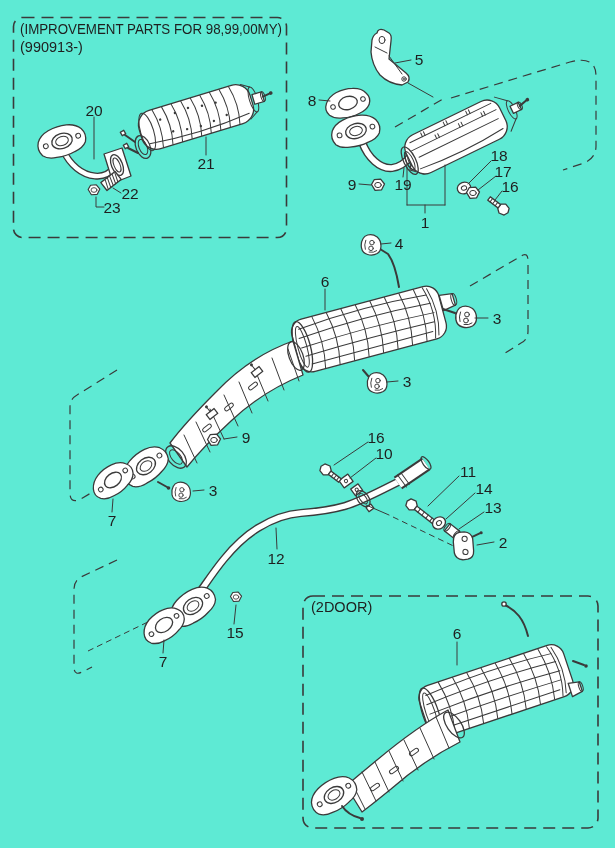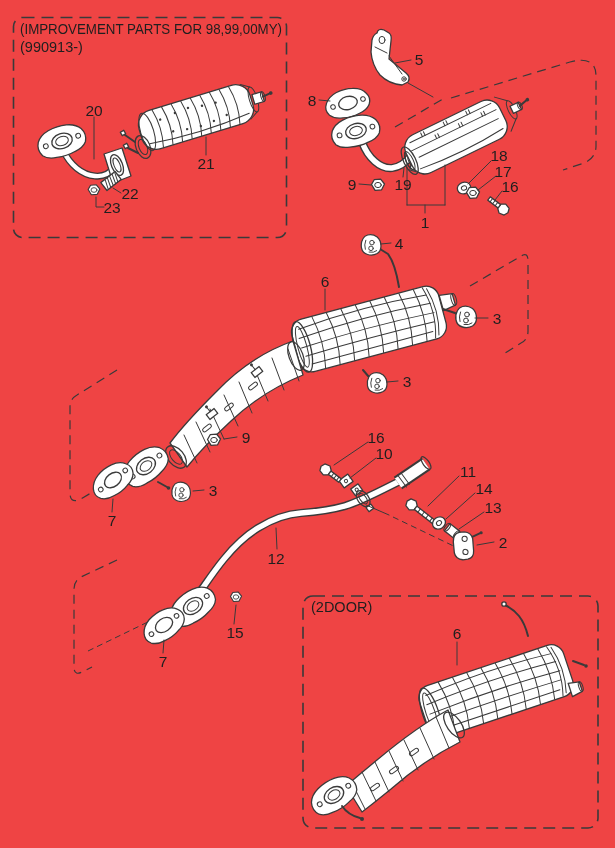--- a/index.html
+++ b/index.html
@@ -1,17 +1,17 @@
 <!DOCTYPE html>
 <html><head>
 <meta charset="utf-8">
 <style>
   html,body{margin:0;padding:0;background:#fff;}
   body{width:615px;height:848px;overflow:hidden;font-family:"Liberation Sans",sans-serif;}
-  #stage{position:relative;width:615px;height:848px;background:#ef4444;}
+  #stage{position:relative;width:615px;height:848px;background:#5eead4;}
   svg{display:block;}
   .ln{fill:none;stroke:#3a3a3a;stroke-width:1.3;stroke-linecap:round;stroke-linejoin:round;}
   .fw{fill:#ffffff;stroke:#3a3a3a;stroke-width:1.3;stroke-linecap:round;stroke-linejoin:round;}
   .tn{stroke-width:1;}
   .w2{stroke-width:2;}
   .dot{fill:#3a3a3a;stroke:none;}
   .dbox{fill:none;stroke:#3a3a3a;stroke-width:1.6;stroke-dasharray:12 7;}
   .dghost{fill:none;stroke:#3a3a3a;stroke-width:1.2;stroke-dasharray:9 6;}
   .dalign{fill:none;stroke:#3a3a3a;stroke-width:1;stroke-dasharray:6 4;}
   .to{stroke:#3a3a3a;stroke-width:8.2;fill:none;stroke-linecap:butt;}

